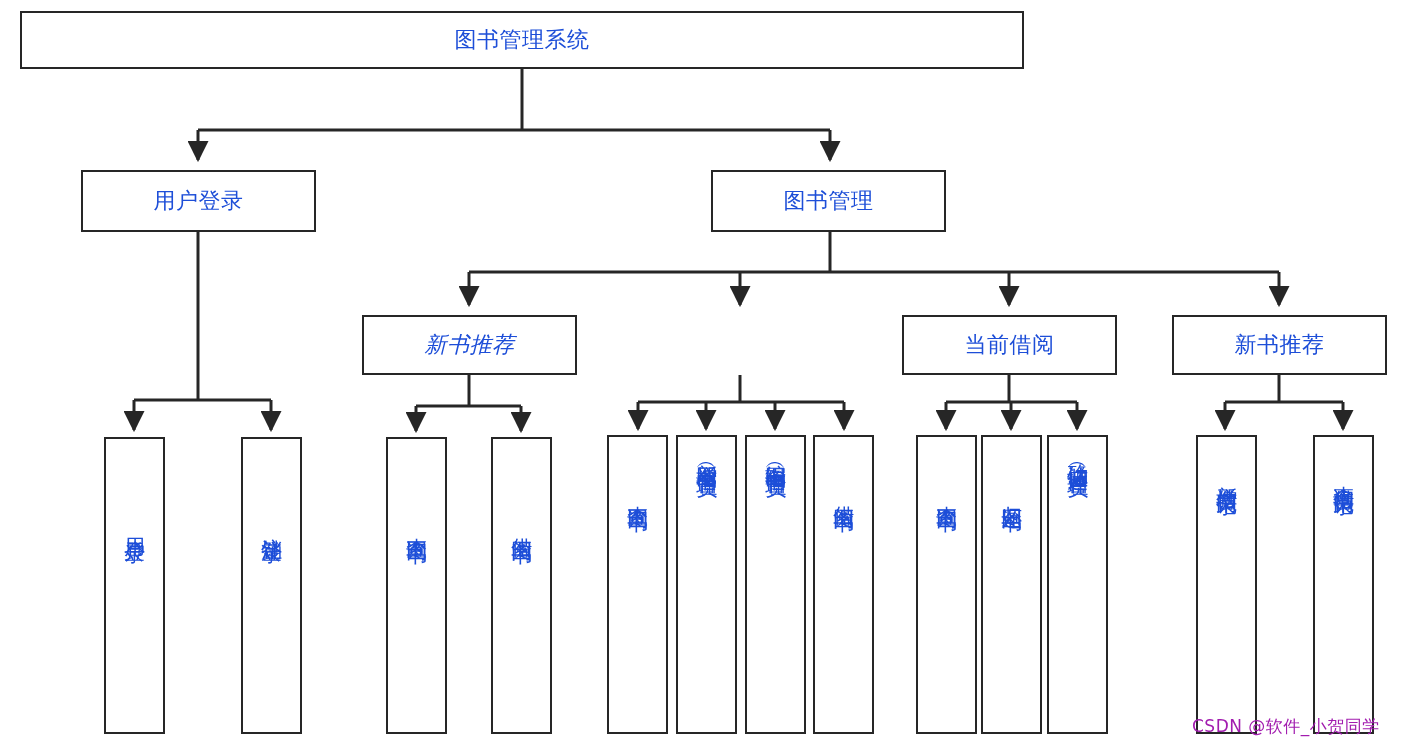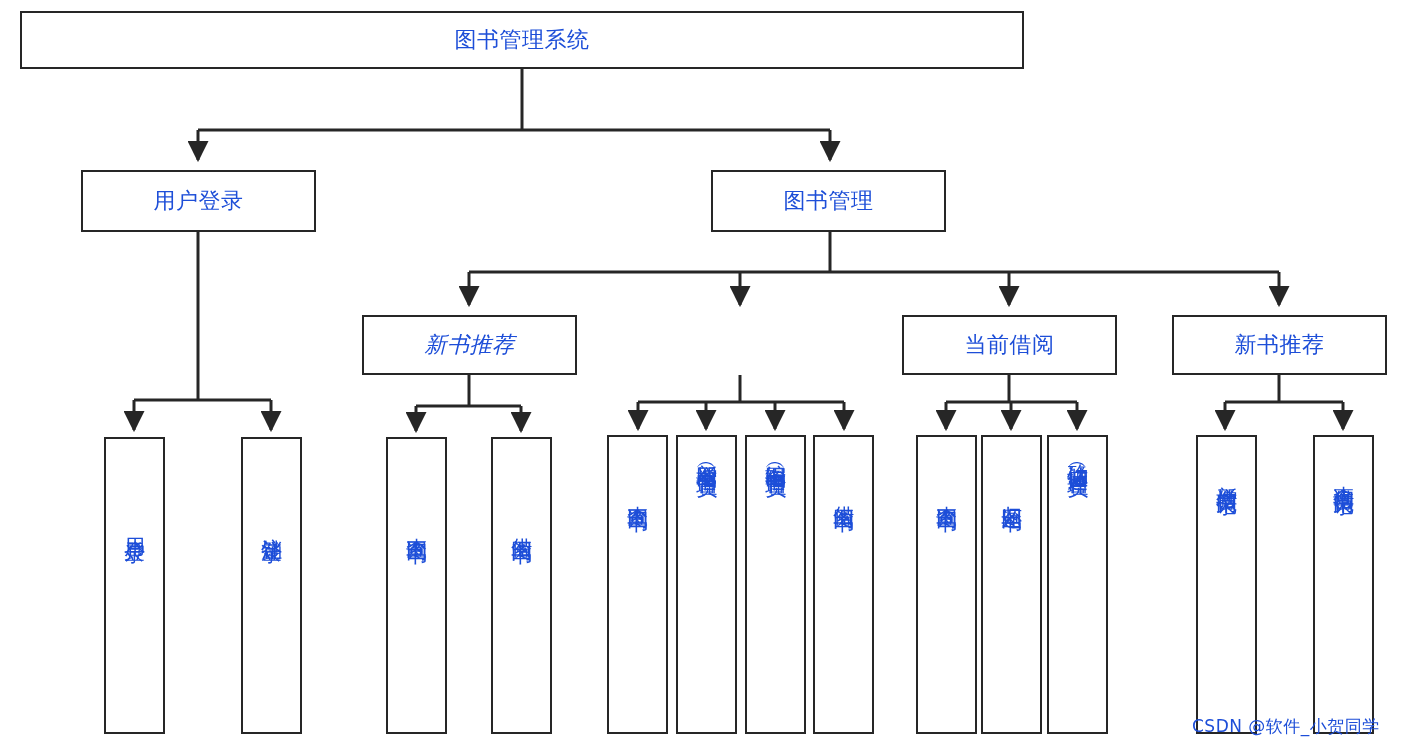--- a/index.html
+++ b/index.html
@@ -62,21 +62,21 @@
     top: 0;
     width: 1405px;
     height: 747px;
     pointer-events: none;
   }
   .watermark {
     position: absolute;
     left: 1192px;
     top: 715px;
     font-size: 17px;
-    color: #1d4ed8;
+    color: #a21caf;
     white-space: nowrap;
     letter-spacing: 0.5px;
   }
 </style>
 </head>
 <body>
 
 <div id="canvas">
 
   <svg class="edges" viewBox="0 0 1405 747">

